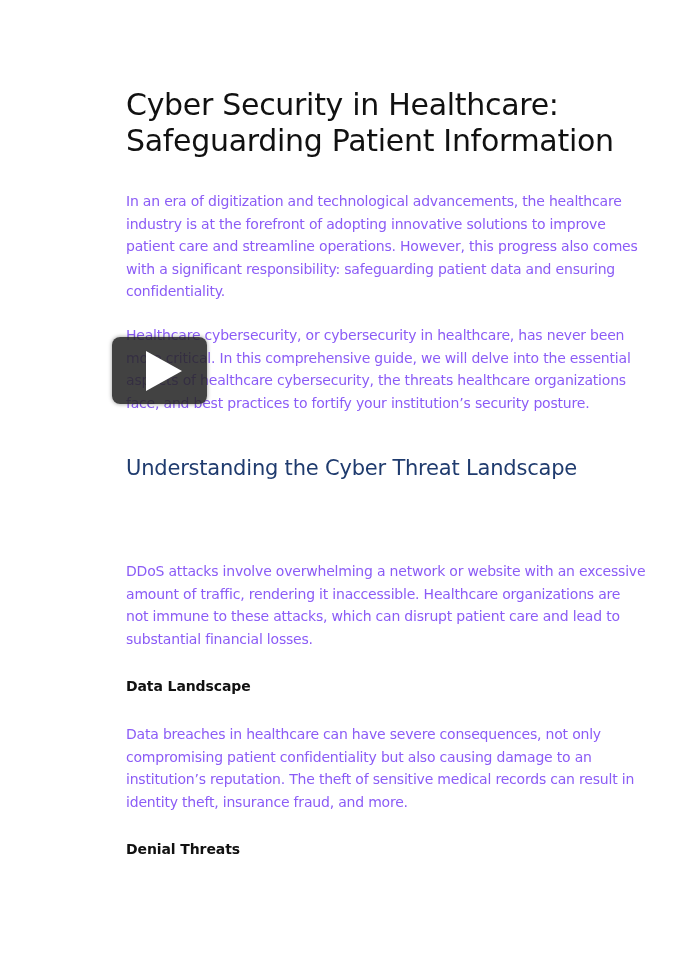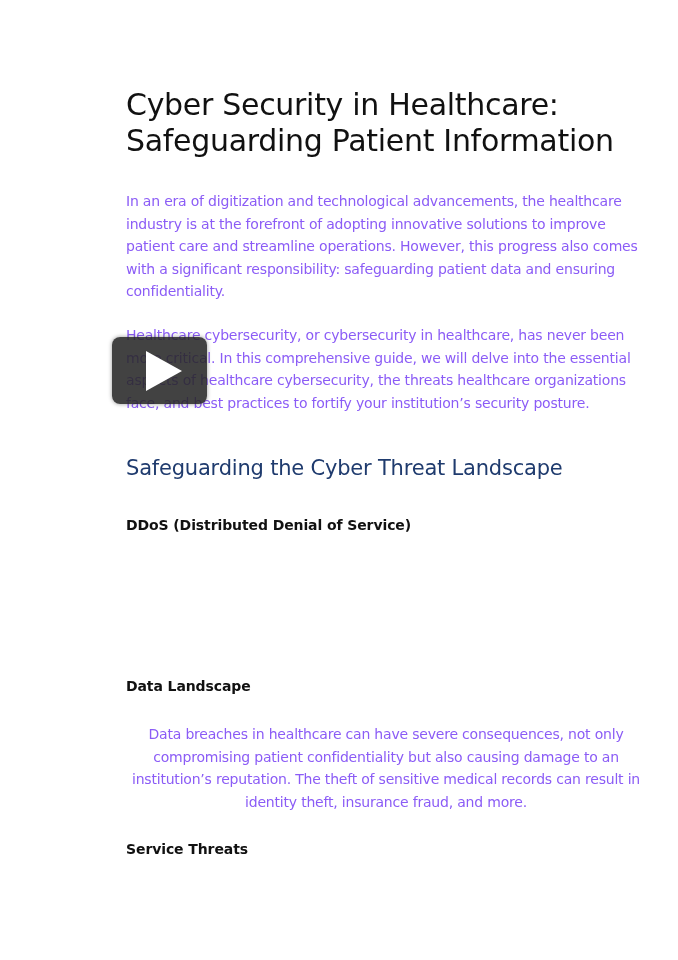--- a/index.html
+++ b/index.html
@@ -8,41 +8,41 @@
   .title { position: absolute; left: 82px; top: 83px; width: 540px; font-family: "DejaVu Sans", sans-serif; font-size: 30px; line-height: 36px; color: #111; font-weight: normal; margin: 0; letter-spacing: -0.3px; }
   .para { position: absolute; left: 82px; width: 520px; font-size: 14px; line-height: 22.5px; color: #8b5cf6; margin: 0; letter-spacing: -0.2px; }
   .p1 { top: 186px; }
   .p2 { top: 320px; }
   .h2 { position: absolute; left: 82px; top: 452px; font-size: 21px; color: #1f3b6e; margin: 0; font-weight: normal; letter-spacing: -0.2px; }
   .h3 { position: absolute; left: 82px; font-size: 14px; font-weight: bold; color: #111; margin: 0; letter-spacing: -0.1px; }
   .h3a { top: 513px; }
   .h3b { top: 674px; }
   .h3c { top: 837px; }
   .p3 { top: 556px; }
-  .p4 { top: 719px; text-align: center; }
+  .p4 { top: 719px; }
   .play { position: absolute; left: 68px; top: 333px; width: 95px; height: 67px; background: rgba(40,40,40,0.88); border-radius: 8px; box-shadow: 0 0 4px rgba(0,0,0,0.4); cursor: pointer; }
   .play svg { position: absolute; left: 32px; top: 14px; }
 </style>
 </head>
 <body>
 
 <div class="page">
   <h1 class="title">Cyber Security in Healthcare: Safeguarding Patient Information</h1>
 
   <p class="para p1">In an era of digitization and technological advancements, the healthcare industry is at the forefront of adopting innovative solutions to improve patient care and streamline operations. However, this progress also comes with a significant  responsibility:  safeguarding patient data and ensuring confidentiality.</p>
 
   <p class="para p2">Healthcare cybersecurity, or cybersecurity in healthcare, has never been more critical. In this comprehensive guide, we will delve into the essential aspects of healthcare cybersecurity, the threats healthcare organizations face, and best practices to fortify your institution’s security posture.</p>
 
-  <h2 class="h2">Safeguarding the Cyber Threat Landscape</h2>
+  <h2 class="h2">Understanding the Cyber Threat Landscape</h2>
 
-  <h3 class="h3 h3a">DDoS (Distributed Denial of Service)</h3>
+  <p class="para p3">DDoS attacks involve overwhelming a network or website with an excessive amount of traffic, rendering it inaccessible.  Healthcare organizations are not immune to these attacks, which can disrupt patient care and lead to substantial financial losses.</p>
 
   <h3 class="h3 h3b">Data Landscape</h3>
   <p class="para p4">Data breaches in healthcare can have severe consequences, not only compromising patient confidentiality but also causing damage to an institution’s reputation. The theft of sensitive medical records can result in identity theft, insurance fraud, and more.</p>
 
-  <h3 class="h3 h3c">Service Threats</h3>
+  <h3 class="h3 h3c">Denial Threats</h3>
 
   <div class="play">
     <svg width="40" height="40" viewBox="0 0 40 40">
       <polygon points="2,0 38,20 2,40" fill="#ffffff"></polygon>
     </svg>
   </div>
 </div>
 
 </body></html>

